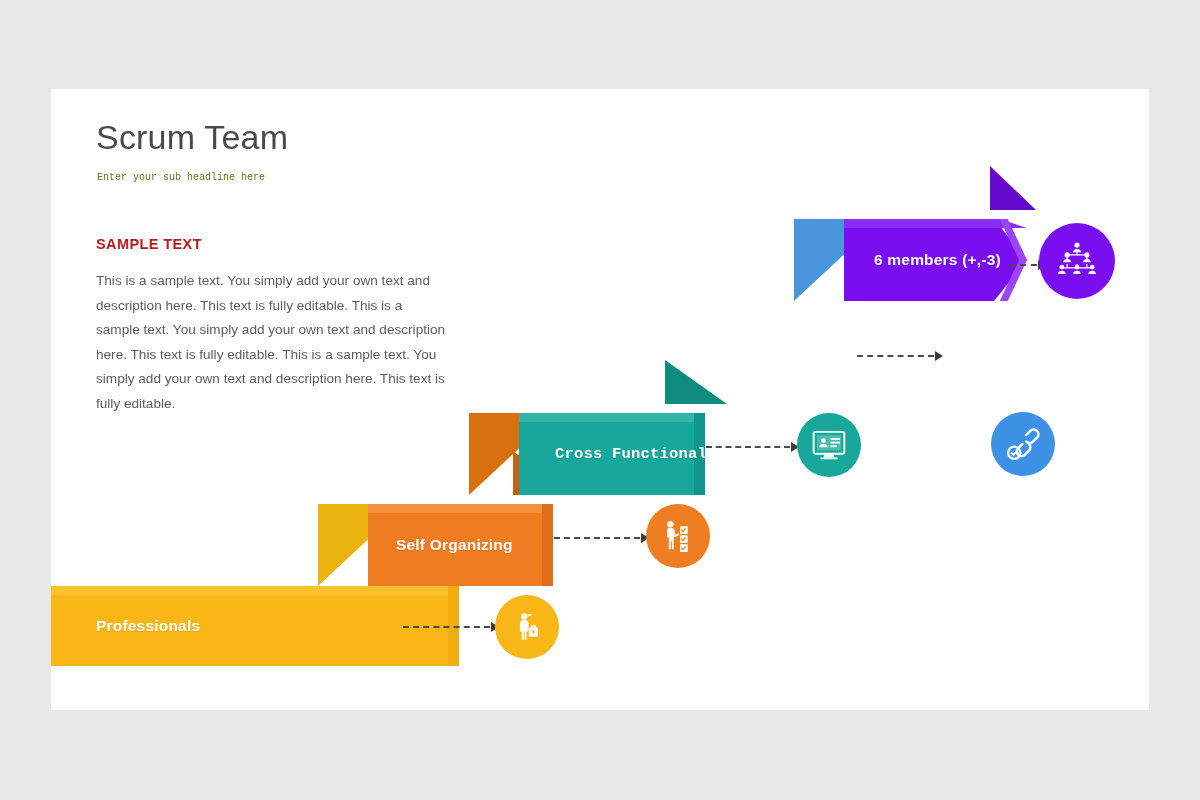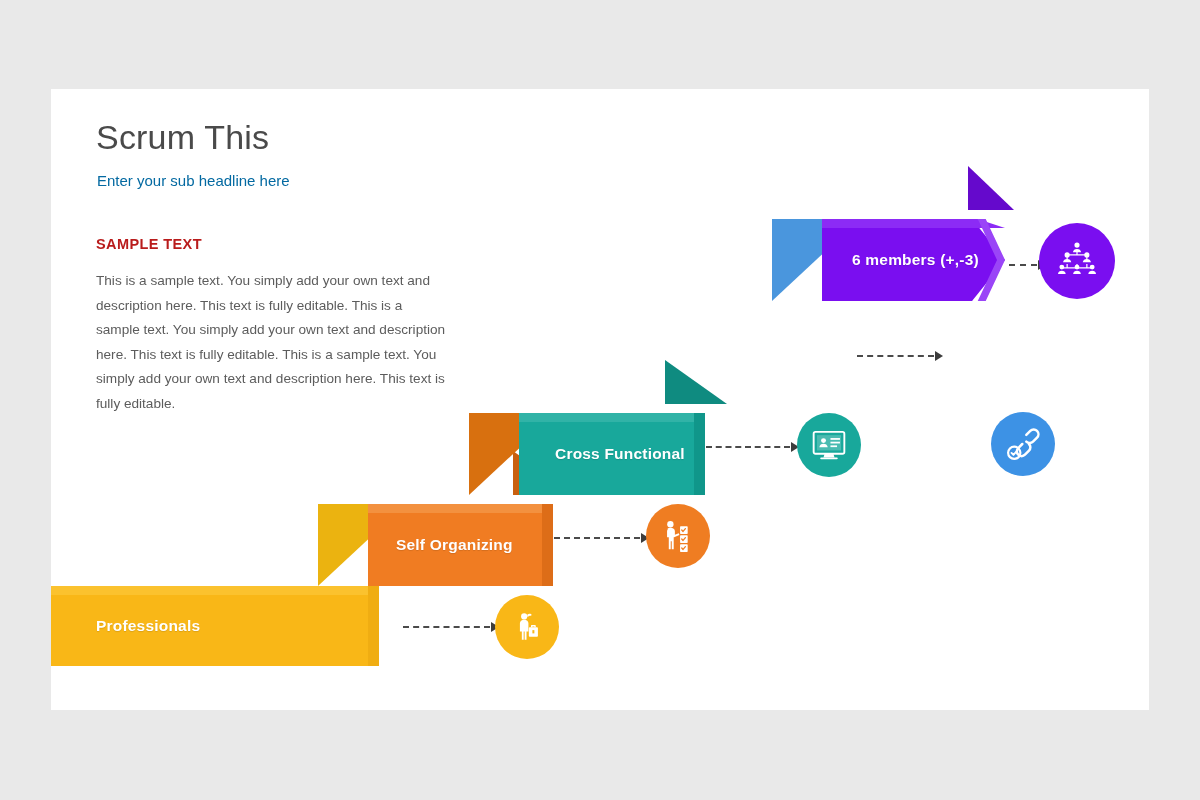--- a/index.html
+++ b/index.html
@@ -18,21 +18,21 @@
   }
 
   
   #title {
     position: absolute; left: 45px; top: 29px;
     font-size: 34px; font-weight: 400; color: #4a4a4a;
     letter-spacing: .2px; white-space: nowrap;
   }
   #subtitle {
     position: absolute; left: 46px; top: 83px;
-    font-size: 15px; color: #0369a1; white-space: nowrap;
+    font-size: 10px; color: #4d7c0f; white-space: nowrap; font-family: Liberation Mono, monospace;
   }
   #sample-head {
     position: absolute; left: 45px; top: 147px;
     font-size: 14.5px; font-weight: 700; color: #b91c1c;
     letter-spacing: .4px; white-space: nowrap;
   }
   #sample-body {
     position: absolute; left: 45px; top: 180px;
     width: 352px;
     font-size: 13.6px; color: #5c5c5c; line-height: 24.6px;
@@ -91,26 +91,26 @@
     position: absolute; border-radius: 50%;
     display: flex; align-items: center; justify-content: center;
   }
   .icon-circle svg { display: block; }
 </style>
 </head>
 <body>
 
 <div id="slide">
 
-  <div id="title">Scrum This</div>
+  <div id="title">Scrum Team</div>
   <div id="subtitle">Enter your sub headline here</div>
   <div id="sample-head">SAMPLE TEXT</div>
   <div id="sample-body">This is a sample text. You simply add your own text and description here. This text is fully editable. This is a sample text. You simply add your own text and description here. This text is fully editable.  This is a sample text. You simply add your own text and description here. This text is fully editable.</div>
 
-  <div class="step" style="left:0px; top:497px; width:328px; height:80px;border-radius:9px;">
+  <div class="step" style="left:0px; top:497px; width:408px; height:80px;border-radius:9px;">
     <div class="bar">
       <div class="face" style="background:#f9b717;"></div>
       <div class="topface" style="background:#fbc22e;"></div>
       <div class="sideface" style="background:#f0ad12;"></div>
     </div>
     <div class="label" style="left:45px;">Professionals</div>
   </div>
 
   <div class="step" style="left:267px; top:406px; width:235px; height:91px;">
 
@@ -122,37 +122,37 @@
       <div class="topface" style="background:#f3913f;"></div>
       <div class="sideface" style="background:#dd6d18;"></div>
     </div>
 
     <div class="notch" style="left:195px; top:-44px;
                 border-left:62px solid #c9600f;
                 border-top:44px solid transparent;"></div>
     <div class="label" style="left:78px; top:9px; height:82px;text-align:right;">Self Organizing</div>
   </div>
 
-  <div class="step" style="left:418px; top:315px; width:236px; height:91px;">
+  <div class="step" style="left:418px; top:315px; width:236px; height:91px;font-family:Liberation Mono, monospace;">
     <div class="tri" style="left:0px; top:9px;
                 border-left:88px solid #d8700f;
                 border-bottom:82px solid transparent;"></div>
     <div class="bar" style="left:50px; width:186px; height:82px; top:9px;">
       <div class="face" style="background:#18a89b;"></div>
       <div class="topface" style="background:#31b3a7;"></div>
       <div class="sideface" style="background:#10968a;"></div>
     </div>
     <div class="notch" style="left:196px; top:-44px;
                 border-left:62px solid #0f8b80;
                 border-top:44px solid transparent;"></div>
     <div class="label" style="left:86px; top:9px; height:82px;">Cross Functional</div>
   </div>
 
 
-  <div class="step" style="left:721px; top:121px; width:233px; height:91px;padding-left:28px;">
+  <div class="step" style="left:743px; top:121px; width:233px; height:91px;padding-left:28px;">
     <div class="tri" style="left:0px; top:9px;
                 border-left:88px solid #4a96dd;
                 border-bottom:82px solid transparent;"></div>
 
     <div style="position:absolute; left:50px; top:9px; width:183px; height:82px;
                 background:#7a0ef0;
                 clip-path: polygon(0 0, 82% 0, 100% 50%, 82% 100%, 0 100%);"></div>
     <div style="position:absolute; left:50px; top:9px; width:183px; height:9px;
                 background:#8c2bf5;
                 clip-path: polygon(0 0, 85% 0, 100% 100%, 0 100%);"></div>

